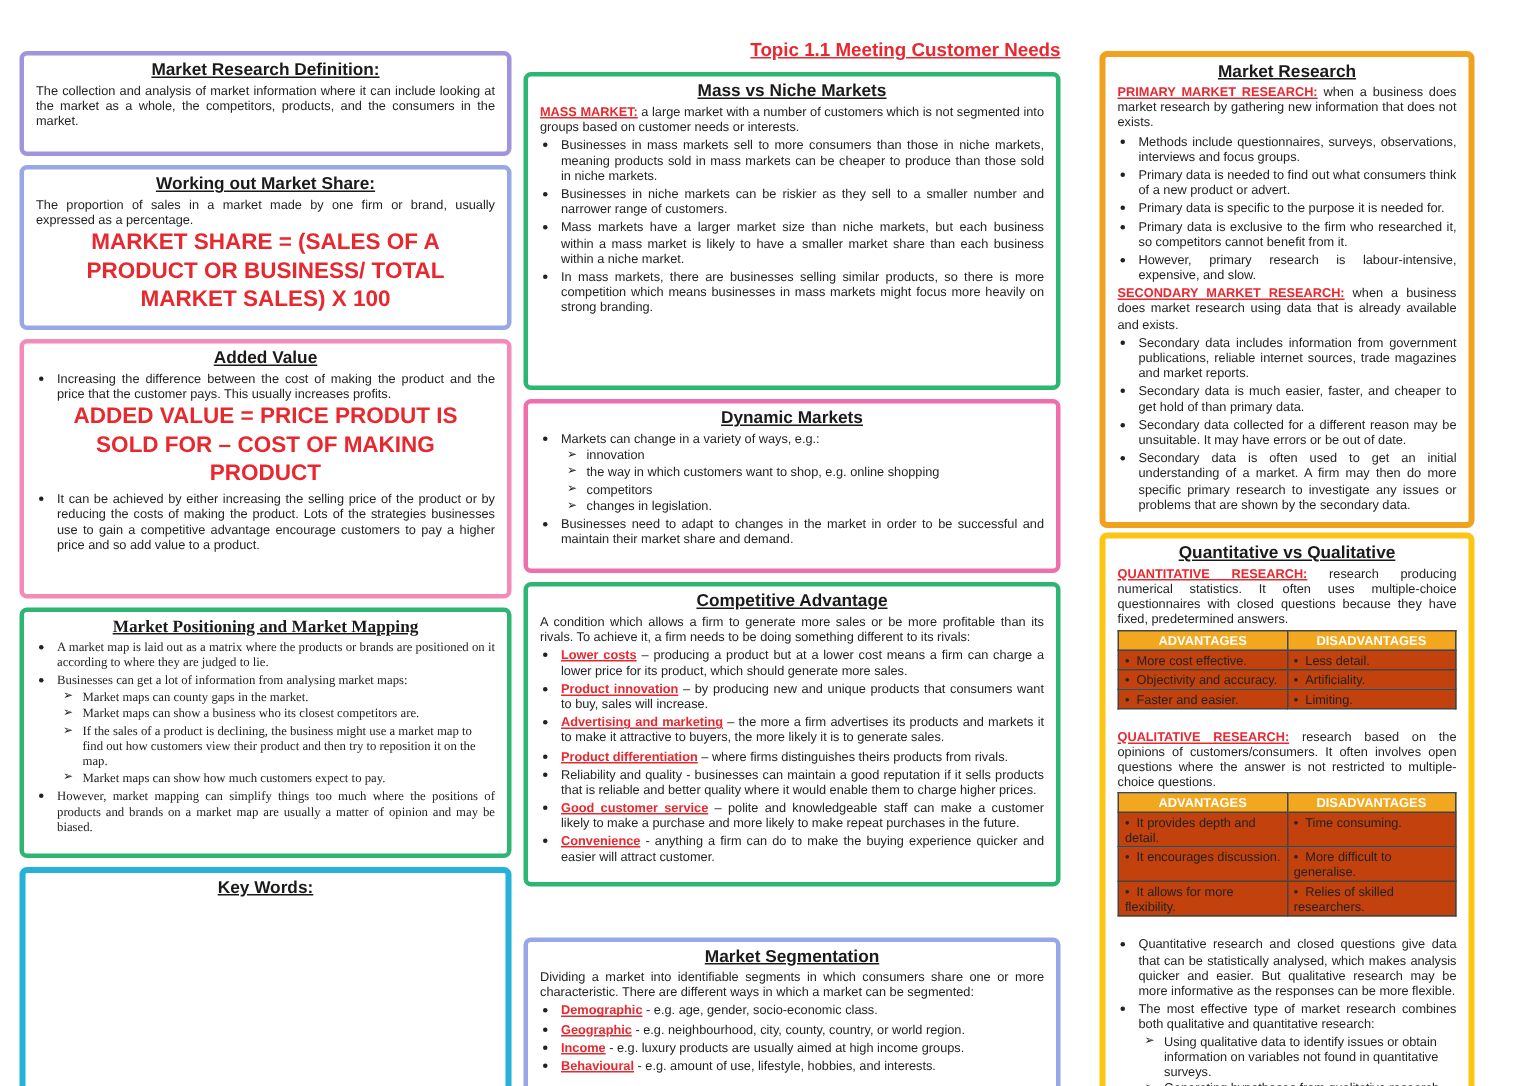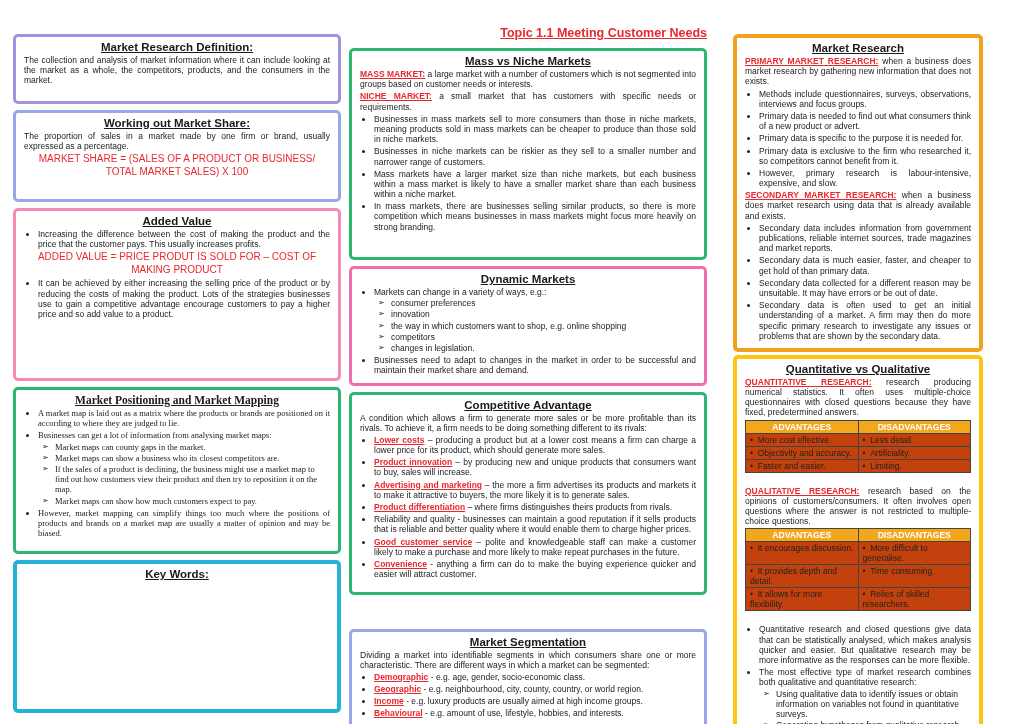--- a/index.html
+++ b/index.html
@@ -20,21 +20,21 @@
   h3{margin:1px 0 2px 0;font-size:11.5px;text-align:center;text-decoration:underline;color:#1a1a1a;}
   .pagetitle{font-size:12.5px;font-weight:bold;text-decoration:underline;color:#e8282f;text-align:right;margin:0 0 2px 0;}
   p{margin:0 0 2px 0;font-size:8.5px;line-height:1.2;text-align:justify;}
   ul{margin:0;padding-left:14px;font-size:8.5px;line-height:1.2;}
   ul.main > li{margin:0 0 2px 0;text-align:justify;}
   ul.subs{padding-left:4px;margin-top:1px;}
   ul.subs > li{list-style:none;position:relative;padding-left:13px;margin:0 0 1px 0;text-align:left;}
   ul.subs > li::before{content:"\27A2";position:absolute;left:0;top:0;font-size:8px;}
   .kw{color:#e8282f;font-weight:bold;text-decoration:underline;}
   .plainterm{color:#222;font-weight:normal;}
-  .formula{color:#e8282f;font-weight:normal;text-align:center;font-size:10px;line-height:1.25;margin:1px 6px 2px 6px;}
+  .formula{color:#e8282f;font-weight:bold;text-align:center;font-size:15px;line-height:1.25;margin:1px 6px 2px 6px;}
   .spacer-kw{min-height:122px;}
   table{width:100%;border-collapse:collapse;margin:2px 0 13px 0;table-layout:fixed;}
   th{background:#f2a71e;color:#fff;font-size:8.6px;padding:1px 2px;border:1px solid #444;text-align:center;}
   td{background:#c2410c;font-size:8.5px;padding:1px 3px 1px 4px;border:1px solid #444;vertical-align:top;}
   td::before{content:"\2022\00a0\00a0";}
   .mr-box{min-height:316px;}
   .qq-box{min-height:354px;}
   .mpm-box{min-height:167px;font-family:Liberation Serif, serif;}
   .av-box{min-height:173px;}
   .wms-box{min-height:92px;}
@@ -95,36 +95,34 @@
 
 </div>
 
 <div class="col" id="col-mid">
 
   <div class="pagetitle">Topic 1.1 Meeting Customer Needs</div>
 
   <section class="box b-green mass-box">
     <h3>Mass vs Niche Markets</h3>
     <p><span class="kw">MASS MARKET:</span><span> a large market with a number of customers which is not segmented into groups based on customer needs or interests.</span></p>
-    <p><span class="kw">NICHE MARKET:</span><span> a small market that has customers with specific needs or requirements.</span></p>
     <ul class="main">
       <li>Businesses in mass markets sell to more consumers than those in niche markets, meaning products sold in mass markets can be cheaper to produce than those sold in niche markets.</li>
       <li>Businesses in niche markets can be riskier as they sell to a smaller number and narrower range of customers.</li>
       <li>Mass markets have a larger market size than niche markets, but each business within a mass market is likely to have a smaller market share than each business within a niche market.</li>
       <li>In mass markets, there are businesses selling similar products, so there is more competition which means businesses in mass markets might focus more heavily on strong branding.</li>
     </ul>
   </section>
 
   <section class="box b-pink2 dyn-box">
     <h3>Dynamic Markets</h3>
     <ul class="main">
       <li>
         <span>Markets can change in a variety of ways, e.g.:</span>
         <ul class="subs">
-          <li>consumer preferences</li>
           <li>innovation</li>
           <li>the way in which customers want to shop, e.g. online shopping</li>
           <li>competitors</li>
           <li>changes in legislation.</li>
         </ul>
       </li>
       <li>Businesses need to adapt to changes in the market in order to be successful and maintain their market share and demand.</li>
     </ul>
   </section>
 
@@ -204,26 +202,26 @@
     <p><span class="kw">QUALITATIVE RESEARCH:</span><span> research based on the opinions of customers/consumers. It often involves open questions where the answer is not restricted to multiple-choice questions.</span></p>
     <table>
       <thead>
         <tr>
           <th>ADVANTAGES</th>
           <th>DISADVANTAGES</th>
         </tr>
       </thead>
       <tbody>
         <tr>
+            <td>It provides depth and detail.</td>
+            <td>Time consuming.</td>
+          </tr>
+        <tr>
             <td>It encourages discussion.</td>
             <td>More difficult to generalise.</td>
-          </tr>
-        <tr>
-            <td>It provides depth and detail.</td>
-            <td>Time consuming.</td>
           </tr>
         <tr>
             <td>It allows for more flexibility.</td>
             <td>Relies of skilled researchers.</td>
           </tr>
       </tbody>
     </table>
     <ul class="main">
       <li>Quantitative research and closed questions give data that can be statistically analysed, which makes analysis quicker and easier. But qualitative research may be more informative as the responses can be more flexible.</li>
       <li>

